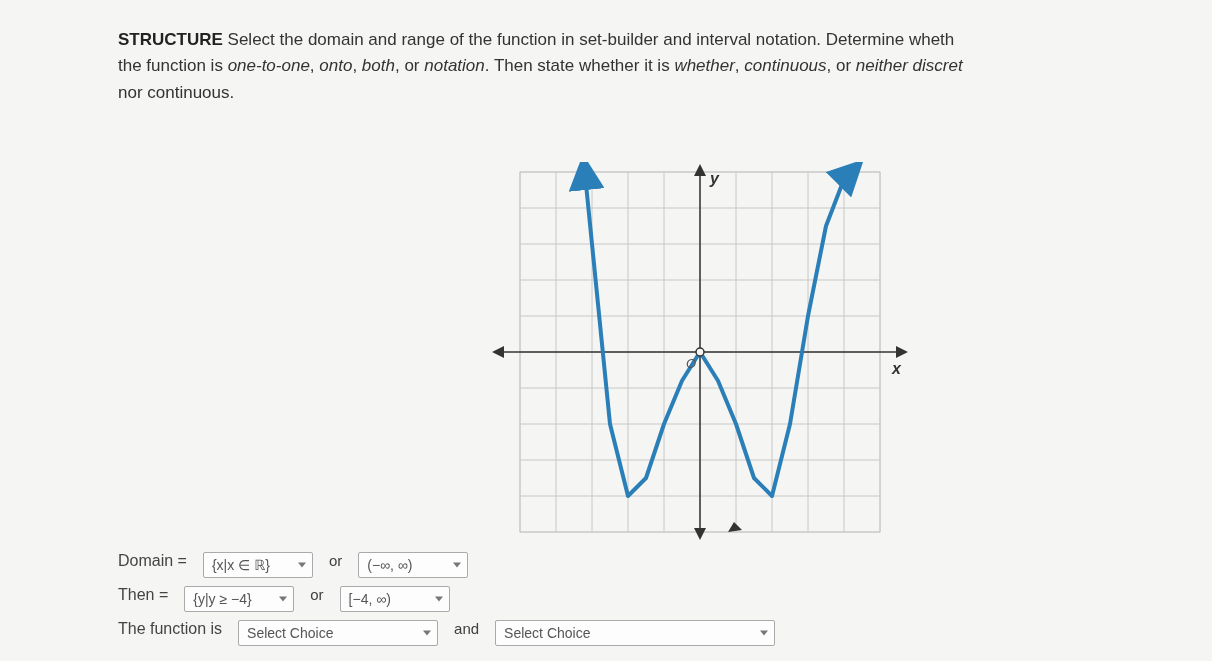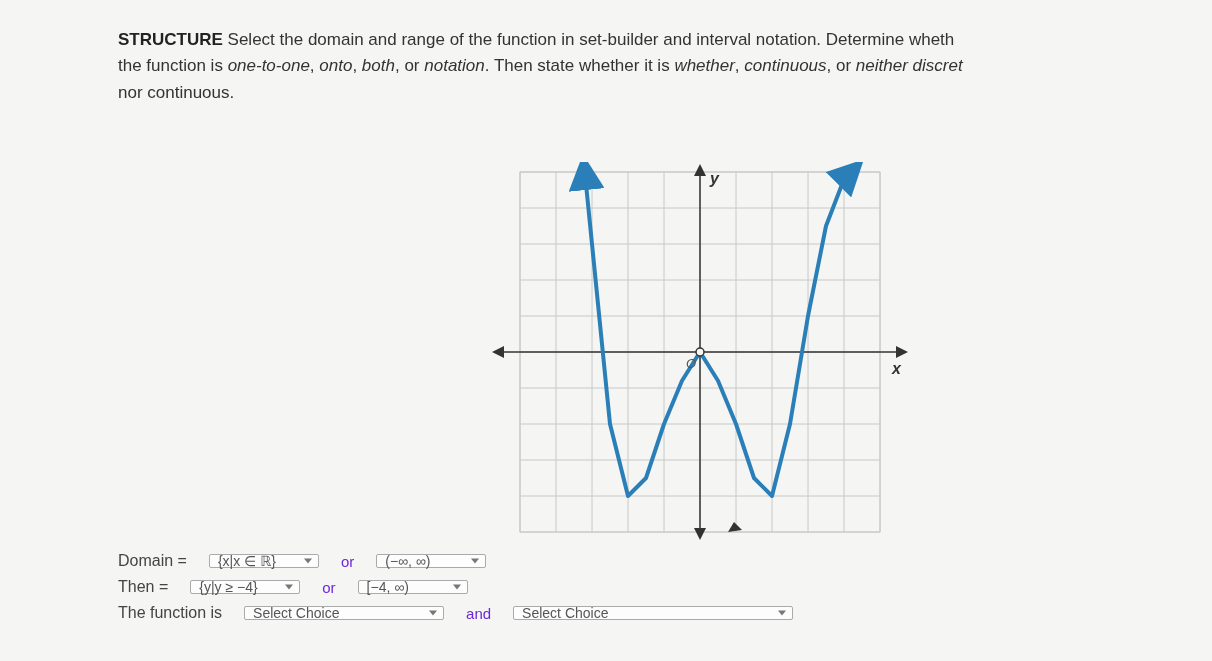--- a/index.html
+++ b/index.html
@@ -33,46 +33,46 @@
     width: 440px;
     height: 380px;
   }
   .answers {
     position: absolute;
     left: 118px;
     top: 552px;
     font-size: 16px;
     color: #333;
   }
-  .row { display: flex; align-items: center; margin-bottom: 8px; gap: 22px; }
+  .row { display: flex; margin-bottom: 8px; gap: 16px; }
   .lbl { color: #444; }
   .select-box {
     display: inline-flex;
     align-items: center;
     border: 1px solid #aaa;
     background: #fdfdfd;
-    height: 14px;
+    height: 26px;
     padding: 0 22px 0 8px;
     font-size: 14px;
     color: #555;
     position: relative;
     border-radius: 2px;
     cursor: pointer;
   }
   .select-box .chev {
     position: absolute;
     right: 6px;
     top: 50%;
     transform: translateY(-50%);
     width: 0; height: 0;
     border-left: 4px solid transparent;
     border-right: 4px solid transparent;
     border-top: 5px solid #777;
   }
-  .or-text { font-size: 15px; color: #6d28d9; }
+  .or-text { font-size: 15px; color: #404040; }
   .shadow-left {
     position: absolute;
     left: 0; top: 0; bottom: 0; width: 18px;
     background: linear-gradient(90deg, rgba(0,0,0,0.25), rgba(0,0,0,0));
   }
 </style>
 </head>
 <body>
 
 <div class="shadow-left"></div>

